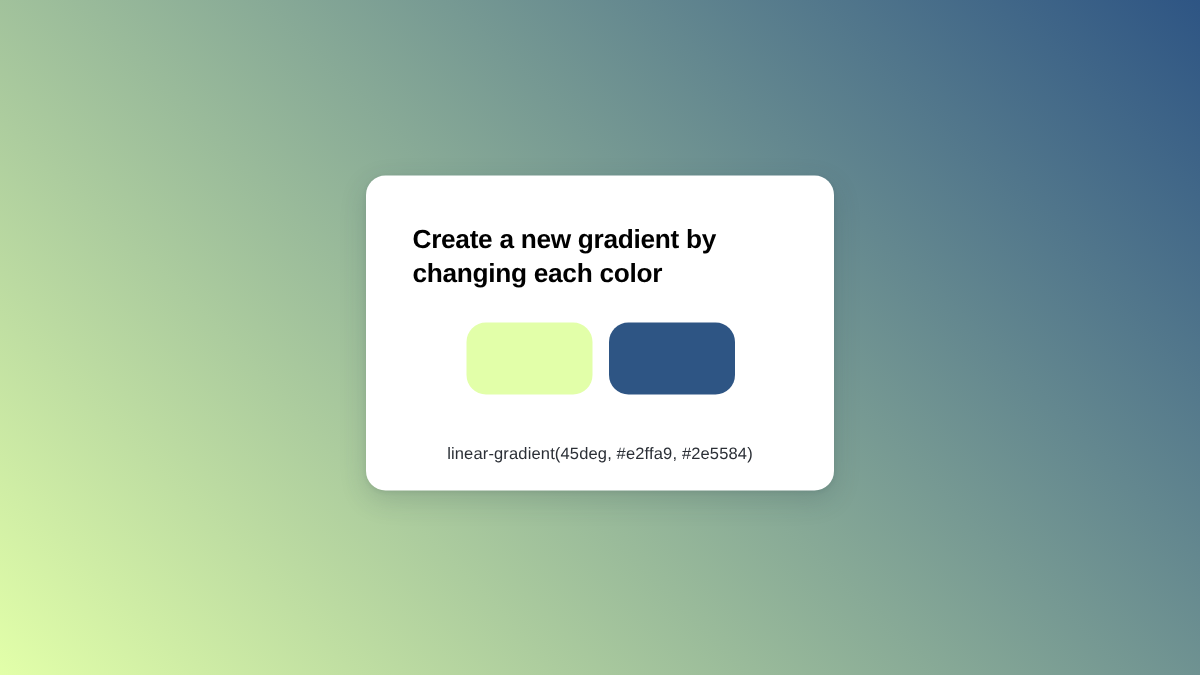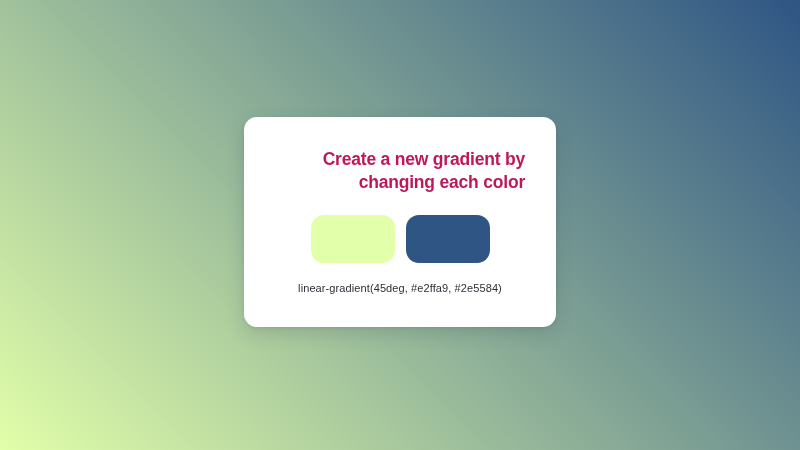--- a/index.html
+++ b/index.html
@@ -38,46 +38,46 @@
     box-shadow: 0 6px 18px rgba(40, 60, 70, 0.18),
                 0 1px 3px rgba(40, 60, 70, 0.10);
     display: flex;
     flex-direction: column;
     align-items: center;
   }
 
   #card-title {
     margin-top: 31px;
     width: 250px;
-    text-align: right;
+    text-align: left;
     font-size: 17.5px;
     line-height: 23px;
     font-weight: bold;
     letter-spacing: -0.2px;
-    color: #be185d;
+    color: #000000;
   }
 
   #swatch-row {
     margin-top: 21px;
     display: flex;
     gap: 11px;
   }
 
   .swatch {
     width: 84px;
     height: 48px;
     border-radius: 13px;
     border: none;
     padding: 0;
     cursor: pointer;
     display: block;
   }
 
   #gradient-css-caption {
-    margin-top: 18px;
+    margin-top: 33px;
     font-size: 11px;
     line-height: 14px;
     color: #2b2f36;
     letter-spacing: 0.1px;
     white-space: nowrap;
   }
 </style>
 </head>
 <body style="background: linear-gradient(45deg, rgb(226, 255, 169) 0%, rgb(46, 85, 132) 100%);">
 

